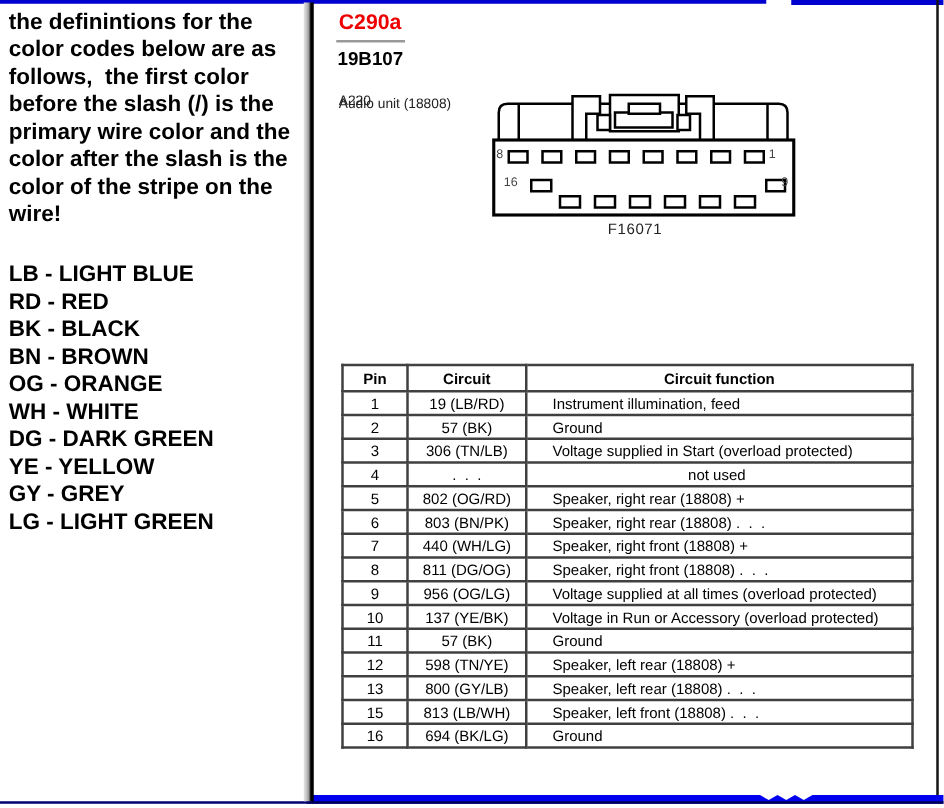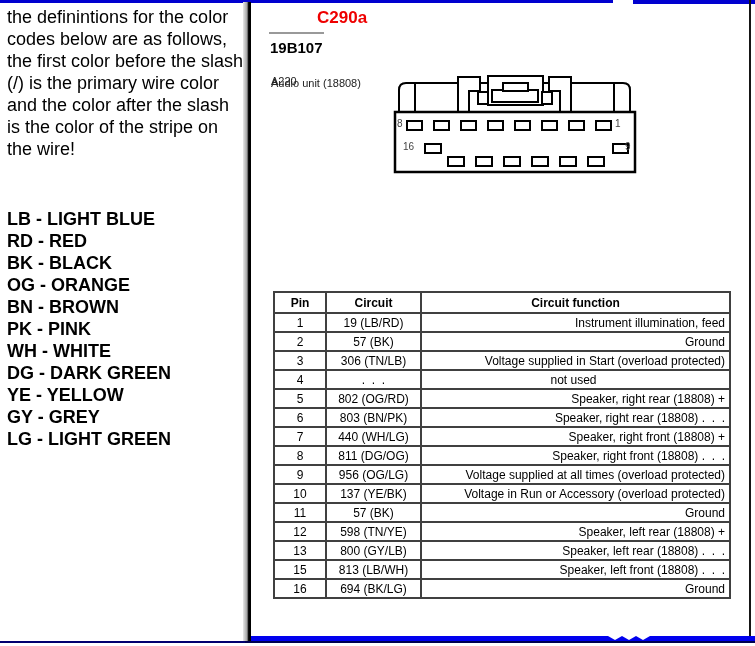--- a/index.html
+++ b/index.html
@@ -1,41 +1,41 @@
 <!DOCTYPE html>
 <html><head>
 <meta charset="utf-8">
 <style>
   html,body{margin:0;padding:0;background:#fff;}
   .page{position:relative;width:755px;height:646px;background:#ffffff;
         font-family:"Liberation Sans",sans-serif;overflow:hidden;}
 
   
   .intro{position:absolute;left:7px;top:6px;width:240px;
-         font-weight:normal;font-size:18px;line-height:22px;color:#000;}
+         font-weight:bold;font-size:18px;line-height:22px;color:#000;}
   .codes{position:absolute;left:7px;top:208px;
          font-weight:bold;font-size:18px;line-height:22px;color:#000;}
 
   
   .divider{position:absolute;left:243px;top:2px;width:8px;height:639px;
            background:linear-gradient(to right,#e8e8e8 0%,#aaa 45%,#555 62%,#000 70%,#000 100%);}
 
   
   .topline-left{position:absolute;left:0;top:0;width:613px;height:3px;background:#0000cf;}
   .topline-right{position:absolute;left:633px;top:0;width:122px;height:4px;background:#0000cf;}
   .right-border{position:absolute;left:749px;top:0;width:2px;height:641px;background:#151515;}
   .bottombar-left{position:absolute;left:0;top:641px;width:245px;height:2px;background:#000070;}
   .bottombar-right{position:absolute;left:245px;top:636px;width:510px;height:5px;
                    background:#0000ee;border-bottom:2px solid #000050;}
   .notch{position:absolute;top:636px;width:0;height:0;
          border-left:7px solid transparent;border-right:7px solid transparent;
          border-top:4px solid #fff;}
 
   
-  .code-title{position:absolute;left:271px;top:8px;font-size:17px;font-weight:bold;color:#ee0000;margin-left:46px;}
+  .code-title{position:absolute;left:271px;top:8px;font-size:17px;font-weight:bold;color:#ee0000;}
   .title-underline{position:absolute;left:269px;top:32px;width:55px;height:2px;background:#999;}
   .part-number{position:absolute;left:270px;top:39px;font-size:15px;font-weight:bold;color:#000;}
   .connector-id{position:absolute;left:271px;top:64px;font-size:11px;color:#222;margin-top:11px;}
   .connector-desc{position:absolute;left:271px;top:77px;font-size:11px;color:#222;}
 
   
   .connector-svg{position:absolute;left:393px;top:71px;}
   .pin-label{position:absolute;font-size:10px;color:#444;}
   .lbl-8{left:397px;top:118px;}
   .lbl-1{left:615px;top:118px;}
@@ -46,21 +46,21 @@
 
   
   .pinout{position:absolute;left:273px;top:291px;width:458px;
           border-collapse:collapse;font-size:12px;color:#000;table-layout:fixed;}
   .pinout th,.pinout td{border:2px solid #404040;height:15px;padding:1px 4px;overflow:hidden;white-space:nowrap;}
   .pinout th{font-weight:bold;text-align:center;height:17px;}
   .col-pin{width:42px;}
   .col-circuit{width:85px;}
   td.pin{text-align:center;padding:1px 0;}
   td.circuit{text-align:center;}
-  td.func{text-align:right;padding-left:20px;}
+  td.func{text-align:left;padding-left:20px;}
   .pinout tbody tr:nth-child(4) td.func{text-align:center;padding-left:0;}
 </style>
 </head>
 <body>
 
 <div class="page">
 
   <div class="topline-left"></div>
   <div class="topline-right"></div>
   <div class="right-border"></div>
@@ -69,23 +69,22 @@
   <div class="notch" style="left:608px;"></div>
   <div class="notch" style="left:622px;"></div>
   <div class="notch" style="left:636px;"></div>
 
   <div>
     <div class="intro">the definintions for the color codes below are as follows,&nbsp; the first color before the slash (/) is the primary wire color and the color after the slash is the color of the stripe on the wire!</div>
     <div class="codes">
       <div>LB - LIGHT BLUE</div>
       <div>RD - RED</div>
       <div>BK - BLACK</div>
+      <div>BN - BROWN</div>
       <div>OG - ORANGE</div>
-      <div>BN - BROWN</div>
-      <div>PK - PINK</div>
       <div>WH - WHITE</div>
       <div>DG - DARK GREEN</div>
       <div>YE - YELLOW</div>
       <div>GY - GREY</div>
       <div>LG - LIGHT GREEN</div>
     </div>
   </div>
 
   <div class="divider"></div>
 
@@ -130,20 +129,21 @@
       <rect x="111" y="86" width="16" height="9"></rect>
       <rect x="139" y="86" width="16" height="9"></rect>
       <rect x="167" y="86" width="16" height="9"></rect>
       <rect x="195" y="86" width="16" height="9"></rect>
     </g>
   </svg>
   <span class="pin-label lbl-8">8</span>
   <span class="pin-label lbl-1">1</span>
   <span class="pin-label lbl-16">16</span>
   <span class="pin-label lbl-9">9</span>
+  <div class="figure-caption">F16071</div>
 
   <table class="pinout">
     <thead>
       <tr>
         <th class="col-pin">Pin</th>
         <th class="col-circuit">Circuit</th>
         <th>Circuit function</th>
       </tr>
     </thead>
     <tbody>

